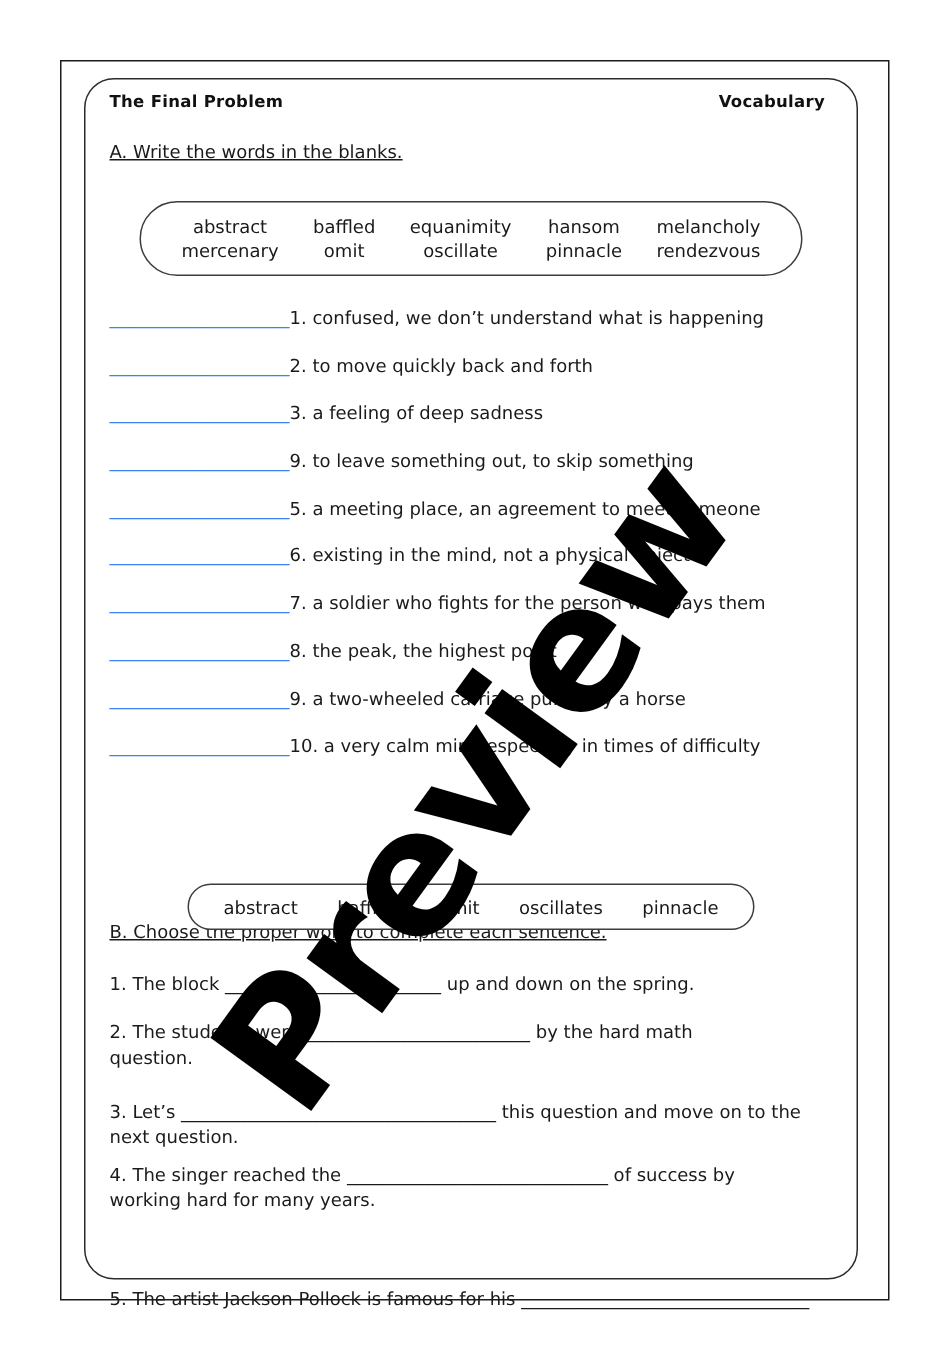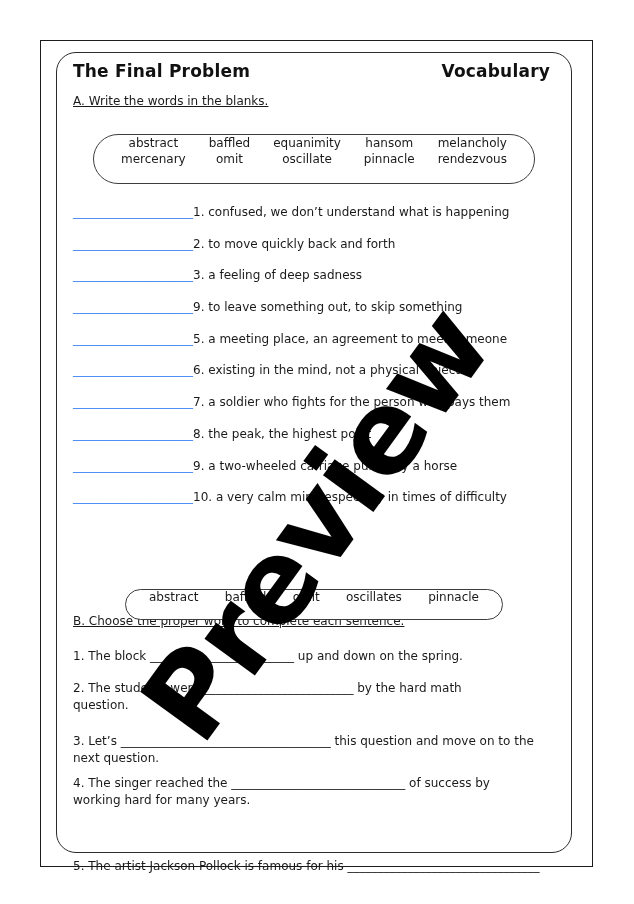--- a/index.html
+++ b/index.html
@@ -22,31 +22,31 @@
     width: 516px; height: 801px;
     border: 1.4px solid #2b2b2b;
     border-radius: 20px;
     background: #fff;
   }
   .hdr {
     position: absolute; top: 8px; left: 16px; right: 21px;
     display: flex; justify-content: space-between; align-items: baseline;
   }
   .hdr .title, .hdr .subtitle {
-    font-size: 17px; font-weight: bold; color: #111;
+    font-size: 11px; font-weight: bold; color: #111;
     letter-spacing: 0.2px;
   }
   .instr { position: absolute; left: 16px; font-size: 12px; text-decoration: underline; }
   .instr-a { top: 41px; }
   .instr-b { top: 519px; margin-top: 42px; }
   .wordbox {
     position: absolute; left: 50%; transform: translateX(-50%);
     border: 1.2px solid #3d3d3d;
     background: #fff;
-    display: flex; justify-content: space-between; align-items: flex-start;
+    display: flex; justify-content: space-between; align-items: center;
   }
   .wordbox-a {
     top: 81px; width: 442px; height: 50px;
     border-radius: 25px; padding: 0 27px;
   }
   .wb-col { text-align: center; font-size: 12px; line-height: 16.2px; }
   .wordbox-b {
     top: 536px; width: 378px; height: 31px;
     border-radius: 16px; padding: 0 23px;
     font-size: 12px;

